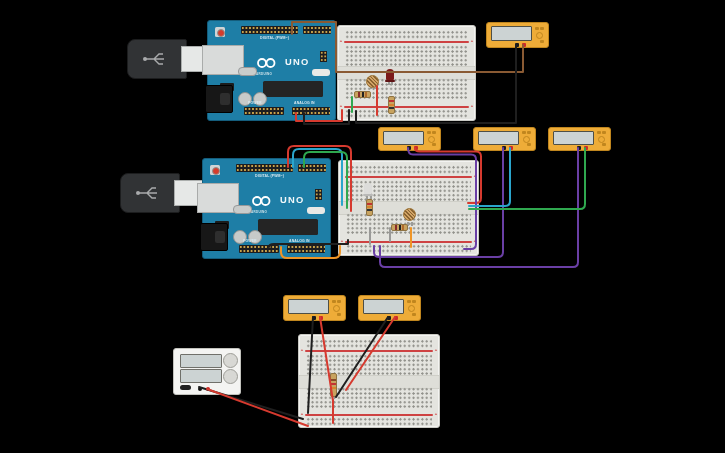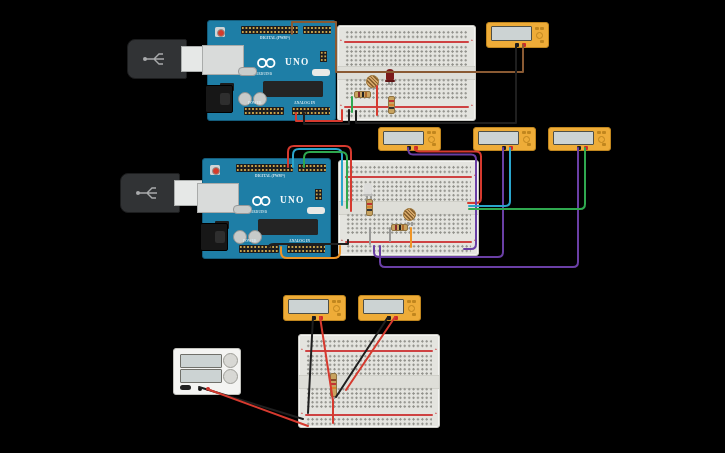--- a/index.html
+++ b/index.html
@@ -1,17 +1,17 @@
 <!DOCTYPE html>
 <html><head>
 <meta charset="utf-8">
 <style>
   html,body{margin:0;padding:0;background:#000;}
   #stage{position:relative;width:725px;height:453px;background:#000;overflow:hidden;
-         font-family:Liberation Serif, serif;}
+         font-family:Liberation Sans, sans-serif;}
 
   
   .bb{position:absolute;background:#e4e4df;border:1px solid #c9c9c3;border-radius:3px;
       box-shadow:inset 0 0 0 1px rgba(255,255,255,.55);}
   .bb .rail{position:absolute;left:7px;right:7px;height:9px;
       background-image:radial-gradient(circle at 50% 50%,#8f8f89 .9px,transparent 1.3px);
       background-size:4.4px 4.6px;}
   .bb .stripe{position:absolute;left:6px;right:6px;height:2px;background:#ce4242;border-radius:1px;}
   .bb .bank{position:absolute;left:7px;right:7px;height:21px;
       background-image:radial-gradient(circle at 50% 50%,#92928c .9px,transparent 1.3px);

